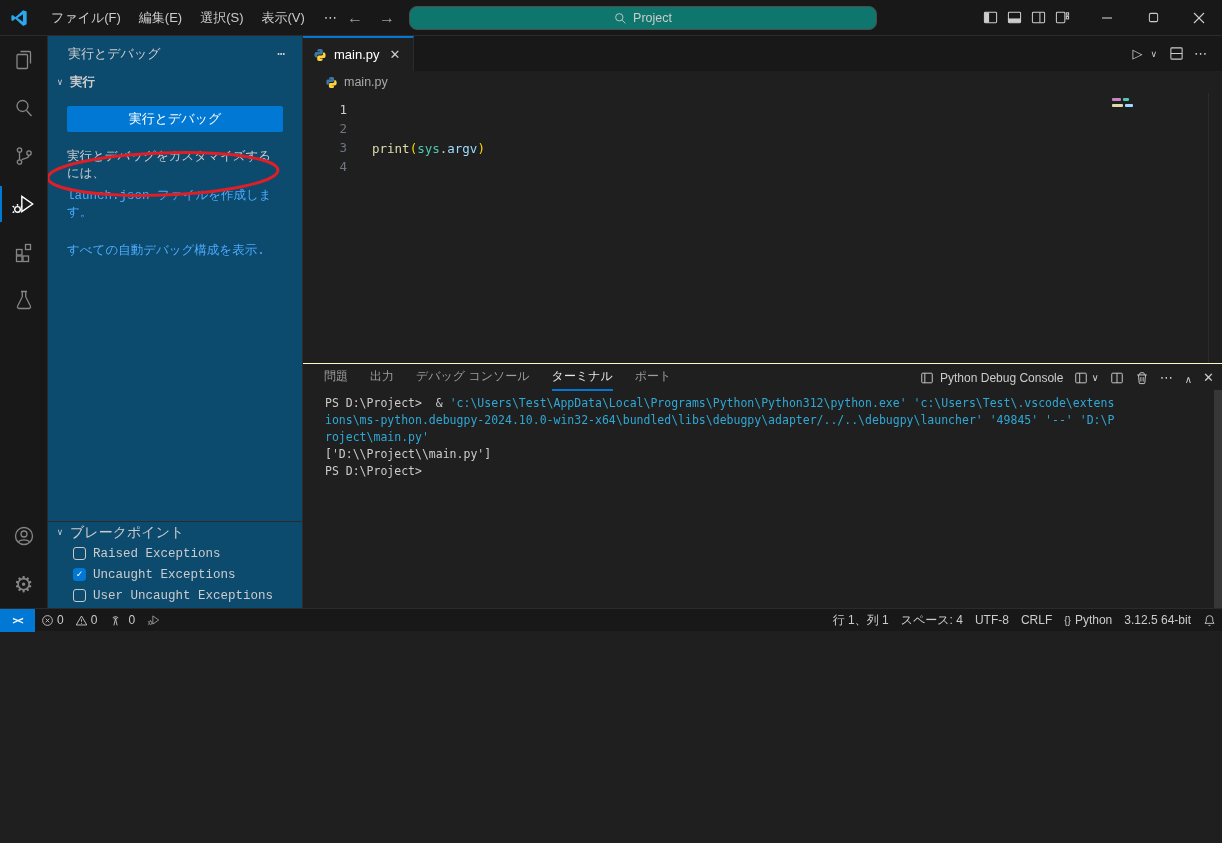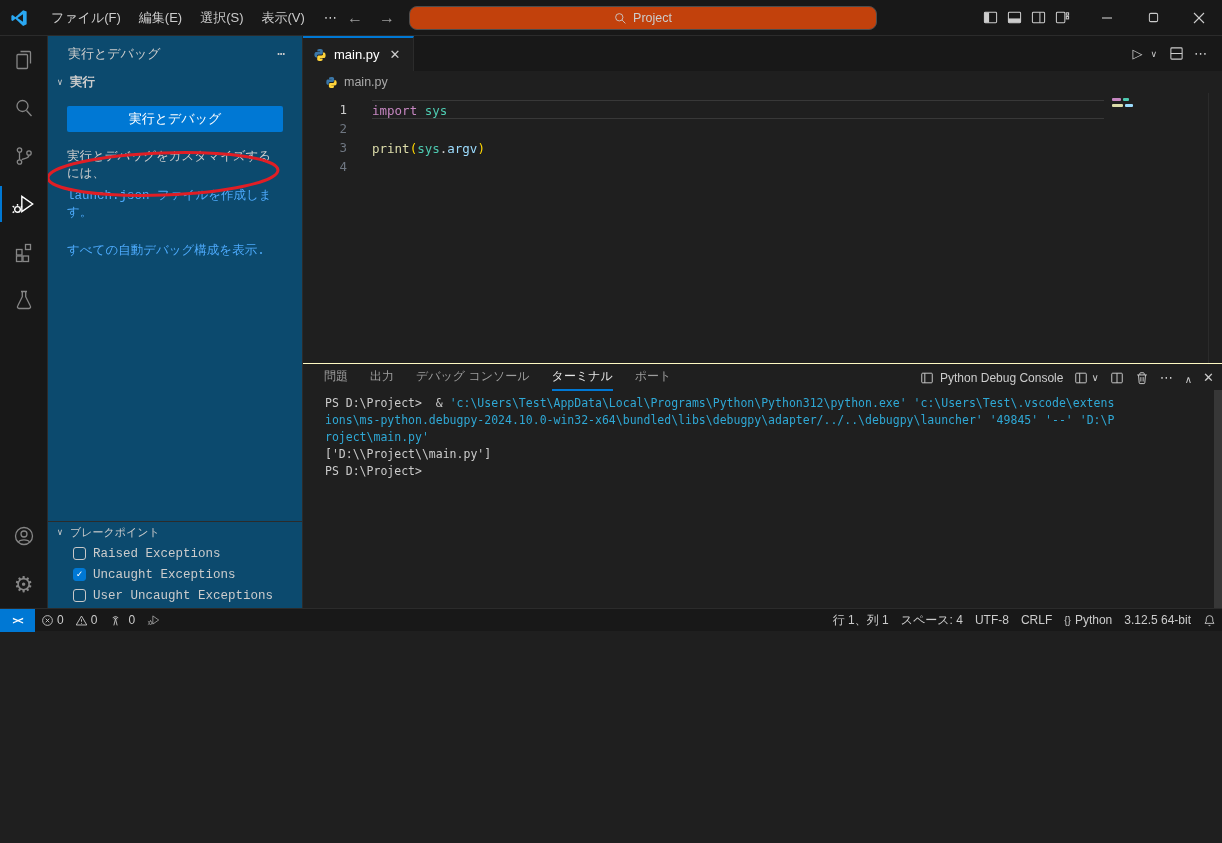--- a/index.html
+++ b/index.html
@@ -12,21 +12,21 @@
   .window { display:flex; flex-direction:column; height:631px; }
 
   
   .titlebar { height:36px; background:#181818; border-bottom:1px solid #2b2b2b;
     display:flex; align-items:center; position:relative; flex:0 0 36px; }
   .tb-logo { width:20px; height:20px; margin:0 12px 0 10px; display:flex; align-items:center; }
   .tb-menu { padding:0 9px; height:26px; display:flex; align-items:center; border-radius:5px; color:#cccccc; font-size:13px; cursor:default; }
   .tb-overflow { padding:0 10px; color:#cccccc; letter-spacing:2px; }
   .tb-center { position:absolute; left:50%; top:0; transform:translateX(-50%); height:36px; display:flex; align-items:center; gap:12px; }
   .nav-arrow { color:#9d9d9d; font-size:16px; width:20px; text-align:center; }
-  .searchbox { width:468px; height:24px; background:#c2410c; border:1px solid #4d4d4d; border-radius:8px;
+  .searchbox { width:468px; height:24px; background:#0f766e; border:1px solid #4d4d4d; border-radius:8px;
     display:flex; align-items:center; justify-content:center; gap:6px; color:#cccccc; font-size:12.5px; }
   .tb-right { margin-left:auto; display:flex; align-items:center; height:36px; }
   .layout-icons { display:flex; gap:9px; margin-right:14px; }
   .layout-icons svg { display:block; }
   .win-btn { width:46px; height:36px; display:flex; align-items:center; justify-content:center; color:#cccccc; }
 
   
   .main { flex:1; display:flex; min-height:0; }
 
   
@@ -48,21 +48,21 @@
   .sb-section-label { font-weight:bold; font-size:12.5px; color:#cccccc; }
   .run-btn { margin:13px 19px 0 19px; height:26px; background:var(--accent); color:#ffffff;
     border:none; border-radius:2px; font-size:13px; font-family:inherit; }
   .sb-hint { margin:17px 19px 0 19px; font-size:12.5px; color:#cccccc; line-height:17px; }
   .sb-link { display:block; margin:5px 19px 0 19px; color:var(--link); font-size:12.5px; line-height:17px; text-decoration:none; }
   .sb-link2 { margin-top:21px; }
   .annotation-svg { position:absolute; left:0; top:0; pointer-events:none; }
 
   .bp-section { margin-top:auto; border-top:1px solid #2b2b2b; padding-bottom:2px; }
   .bp-header { height:21px; display:flex; align-items:center; padding-left:4px; gap:2px; }
-  .bp-title { font-size:11px; color:#cccccc; }
+  .bp-title { font-size:14px; color:#cccccc; }
   .bp-row { height:21px; display:flex; align-items:center; padding-left:25px; gap:7px; }
   .bp-box { width:13px; height:13px; border:1px solid #c8c8c8; border-radius:3px; background:transparent;
     display:flex; align-items:center; justify-content:center; flex:0 0 13px; }
   .bp-row.checked .bp-box { background:var(--accent); border-color:var(--accent); }
   .bp-check { display:none; color:#fff; font-size:10px; line-height:1; }
   .bp-row.checked .bp-check { display:block; }
   .bp-label { font-size:12.5px; color:#cccccc; }
 
   
   .editor-col { flex:1; display:flex; flex-direction:column; min-width:0; }
@@ -307,21 +307,20 @@
         <svg width="13" height="13" viewBox="0 0 14 14">
             <path fill="#3b77a8" d="M6.9 1C4.2 1 4.4 2.2 4.4 2.2v1.3h2.7v.4H3.2S1.4 3.7 1.4 6.6s1.6 2.8 1.6 2.8h1V8s-.1-1.6 1.6-1.6h2.7s1.5 0 1.5-1.5V2.6S10 1 6.9 1z"></path>
             <path fill="#ffd43b" d="M7.1 13c2.7 0 2.5-1.2 2.5-1.2v-1.3H6.9v-.4h3.9s1.8.2 1.8-2.7-1.6-2.8-1.6-2.8h-1V6s.1 1.6-1.6 1.6H5.7s-1.5 0-1.5 1.5v2.3S4 13 7.1 13z"></path>
           </svg>
         <span>main.py</span>
       </div>
 
       <div class="code-area mono">
         <div class="code-line current">
           <span class="ln">1</span>
-          <span class="lc"><span class="tok-kw">import</span><span class="tok-fg"> </span><span class="tok-type">sys</span></span>
         </div>
         <div class="code-line">
           <span class="ln">2</span>
           <span class="lc"></span>
         </div>
         <div class="code-line">
           <span class="ln">3</span>
           <span class="lc"><span class="tok-fn">print</span><span class="tok-br">(</span><span class="tok-type">sys</span><span class="tok-fg">.</span><span class="tok-var">argv</span><span class="tok-br">)</span></span>
         </div>
         <div class="code-line">

